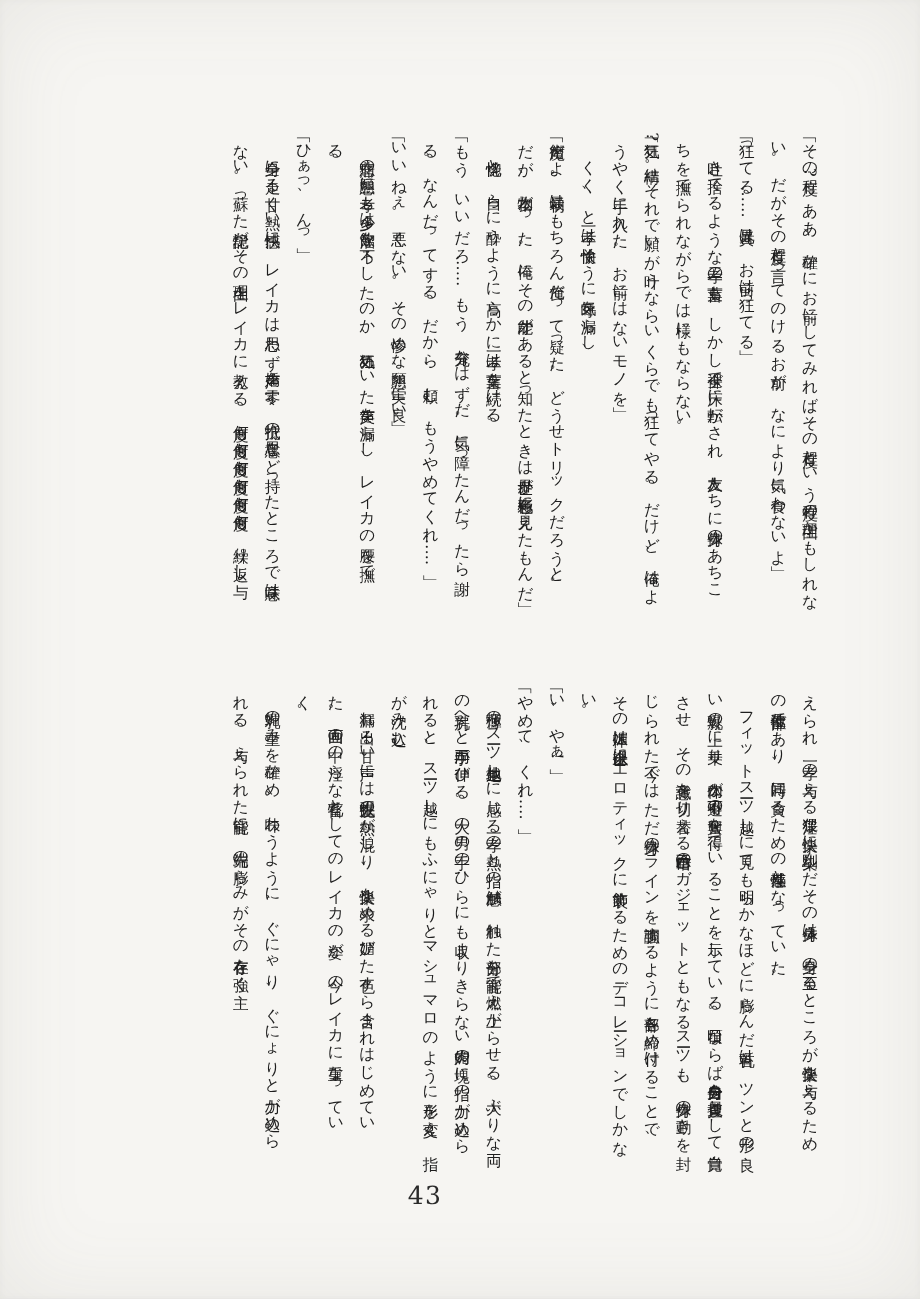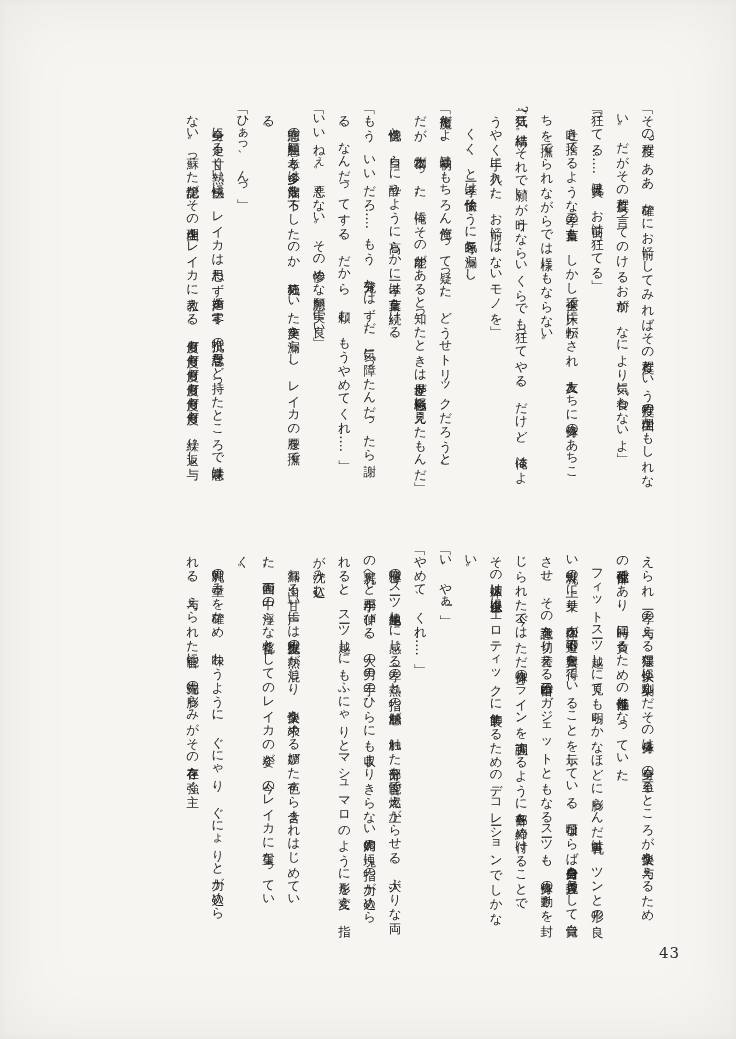--- a/index.html
+++ b/index.html
@@ -36,22 +36,22 @@
     padding: 0;
   }
   .para.indent {
     text-indent: 1em;
   }
   .page-number {
     position: absolute;
     top: 944px;
     left: 0;
     width: 680px;
-    text-align: right;
-    font-size: 15px;
+    text-align: center;
+    font-size: 20px;
     letter-spacing: 1px;
     color: #2a2a2a;
   }
 </style>
 </head>
 <body>
 
 <div class="page">
   <div class="text-block upper">
       <p class="para">「その程度?　ああ、確かにお前にしてみればその程度という程度の理由かもしれない。だがその程度と言ってのけるお前が、なにより気に食わないよ」</p>

